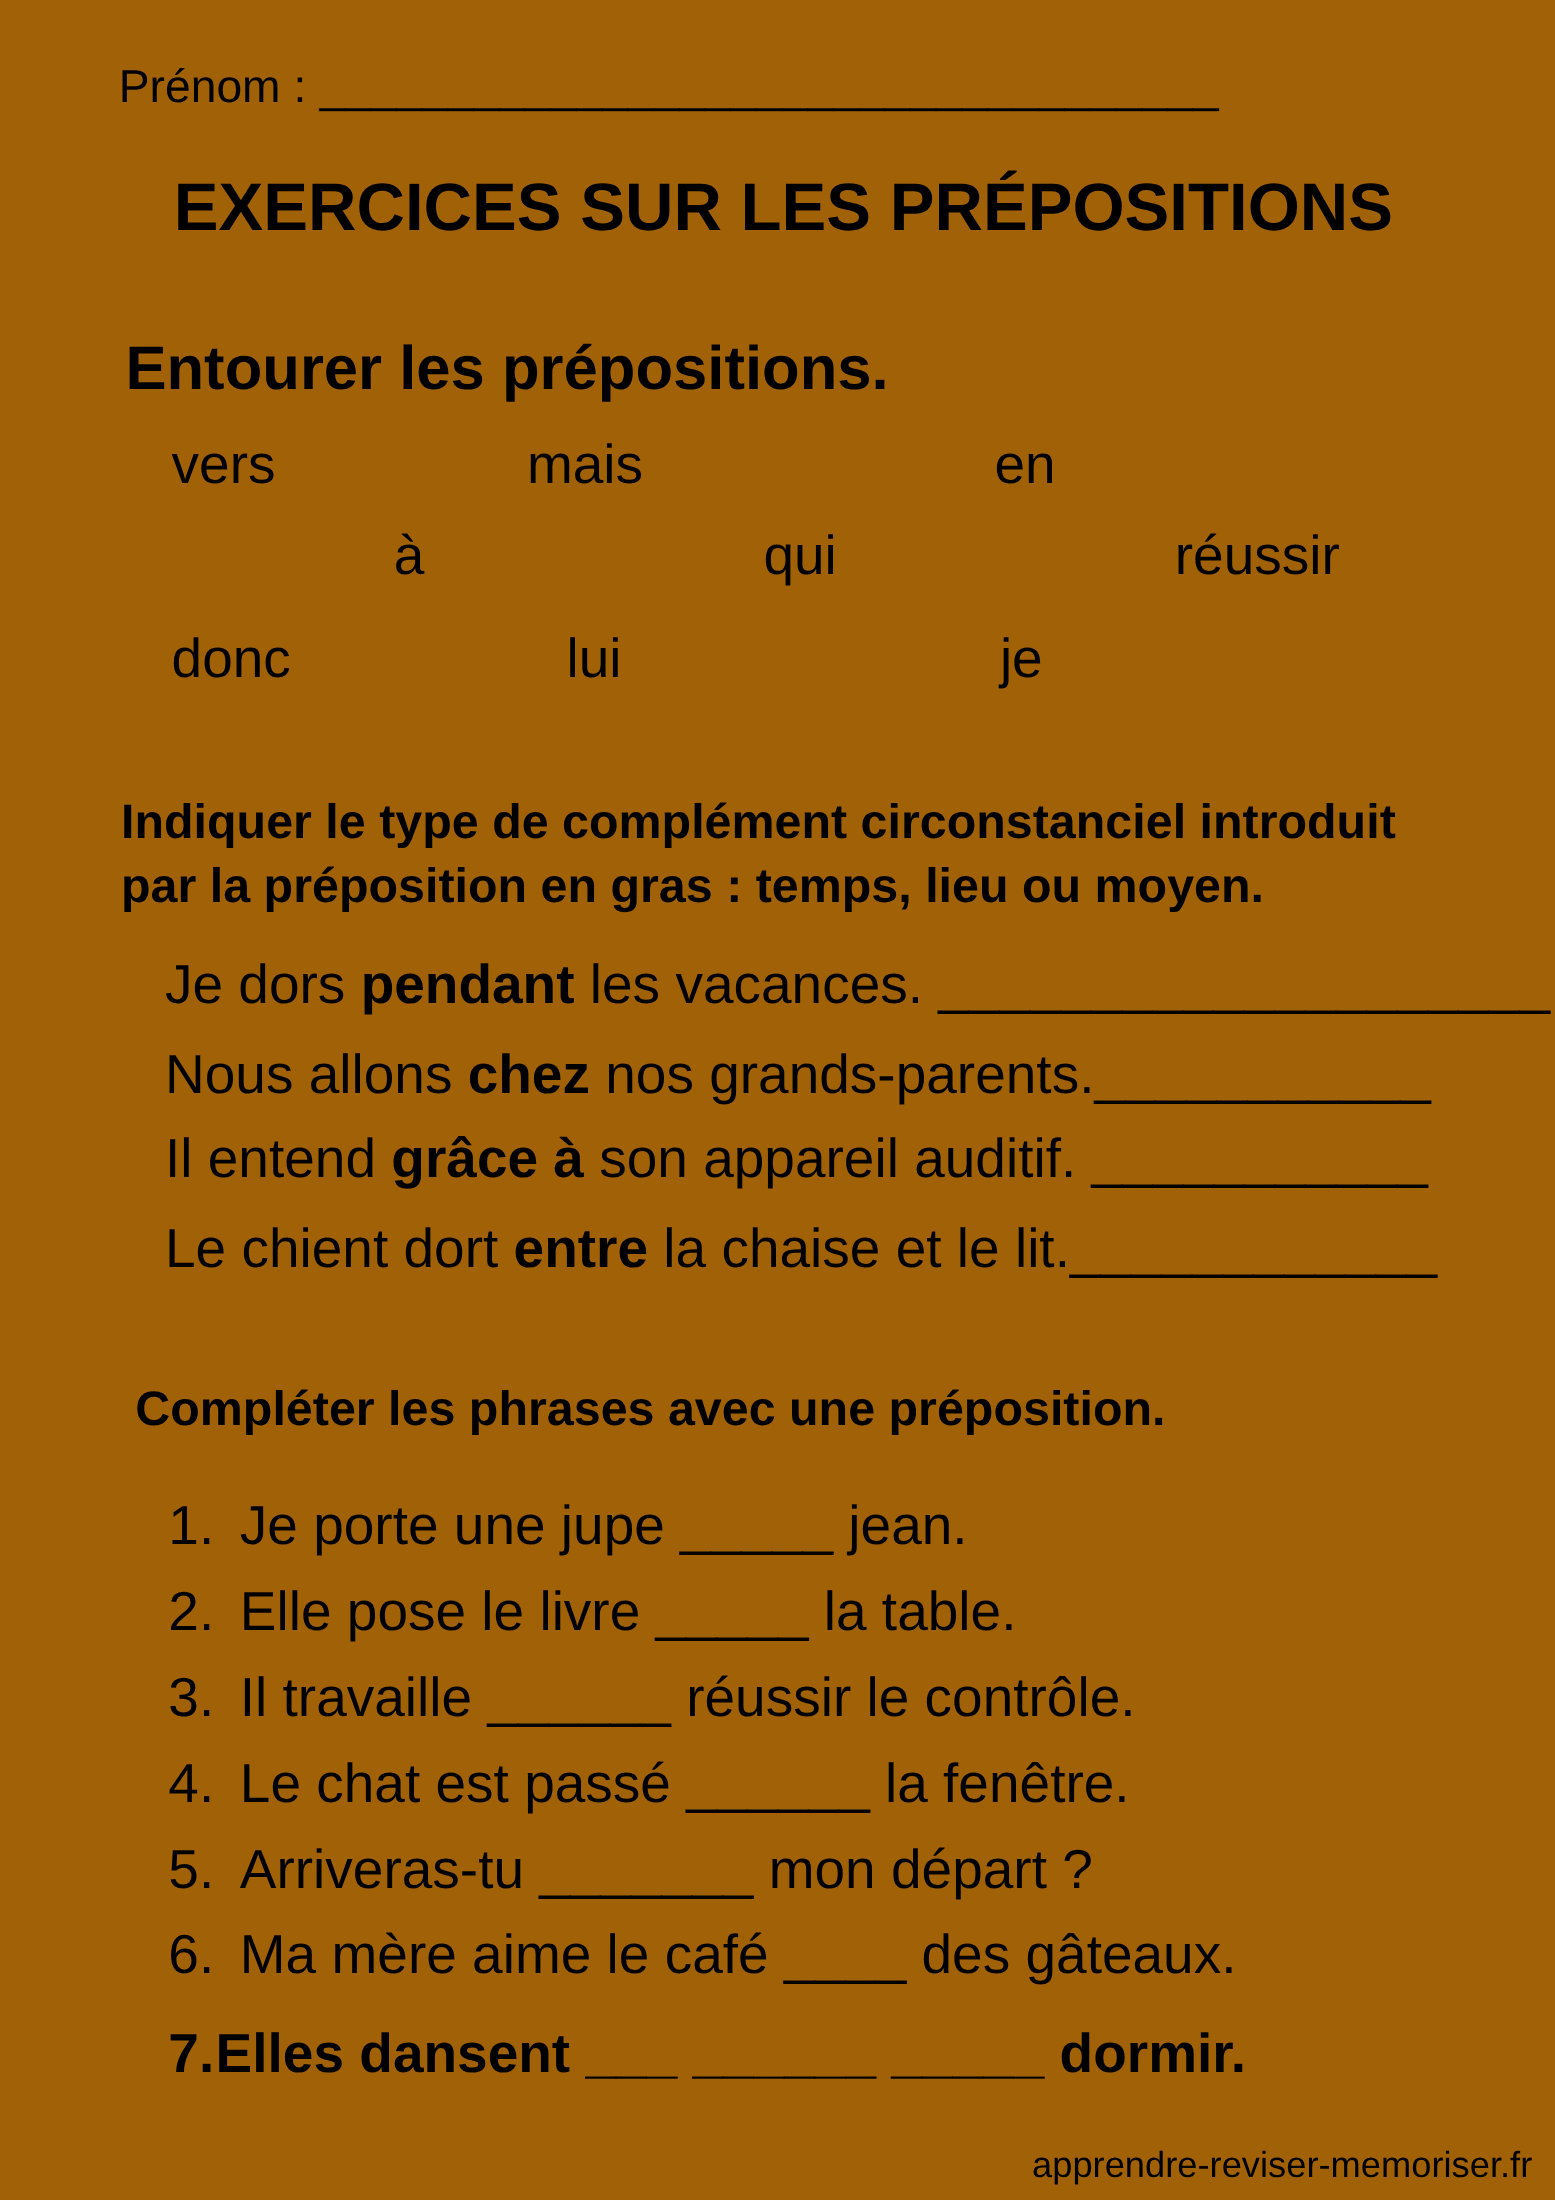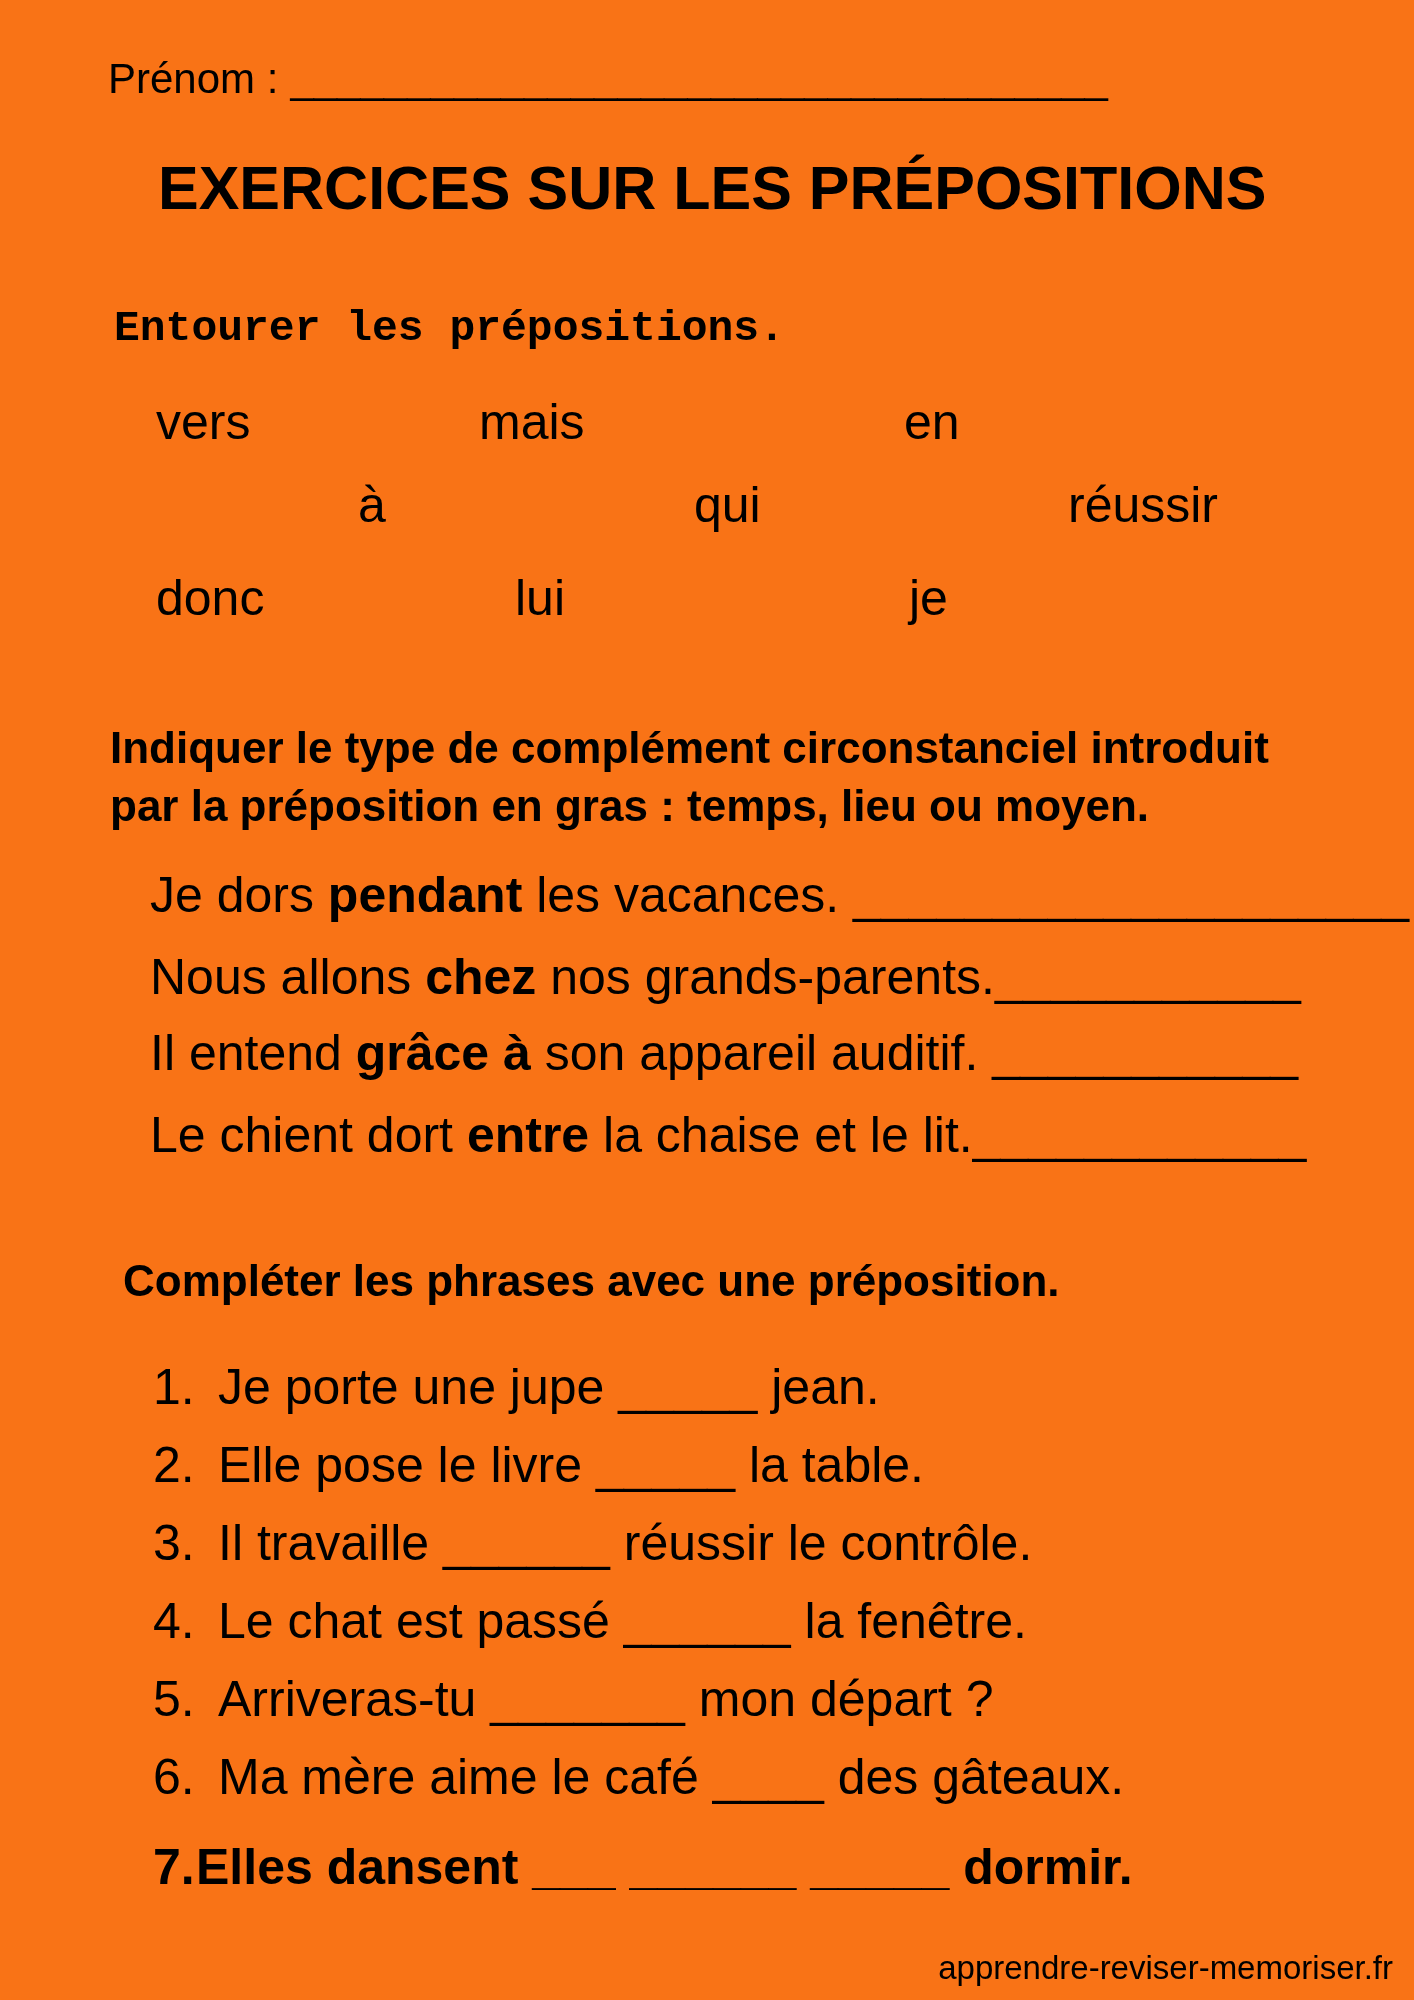--- a/index.html
+++ b/index.html
@@ -1,29 +1,29 @@
 <!DOCTYPE html>
 <html><head>
 <meta charset="utf-8">
 <style>
   html,body{margin:0;padding:0;background:#e8e8e8;}
   .page{
     position:relative;
     width:1414px;height:2000px;
     margin:0 auto;
-    background:#f97316;
+    background:#a16207;
     color:#000;
     font-family:"Liberation Sans", sans-serif;
     overflow:hidden;
   }
   .abs{position:absolute;white-space:nowrap;line-height:1;}
   .prenom{left:108px;top:58px;font-size:42px;}
   .prenom .line{margin-left:12px;}
   .title{left:158px;top:158px;font-size:61px;font-weight:bold;}
-  .h-entourer{left:114px;top:307px;font-size:43px;font-weight:bold;font-family:Liberation Mono, monospace;}
+  .h-entourer{left:114px;top:307px;font-size:56px;font-weight:bold;}
   .word{position:absolute;font-size:50px;line-height:1;white-space:nowrap;}
   .w0{left:156px;top:397px;}
   .w1{left:479px;top:397px;}
   .w2{left:904px;top:397px;}
   .w3{left:358px;top:480px;}
   .w4{left:694px;top:480px;}
   .w5{left:1068px;top:480px;}
   .w6{left:156px;top:573px;}
   .w7{left:515px;top:573px;}
   .w8{left:909px;top:573px;}

